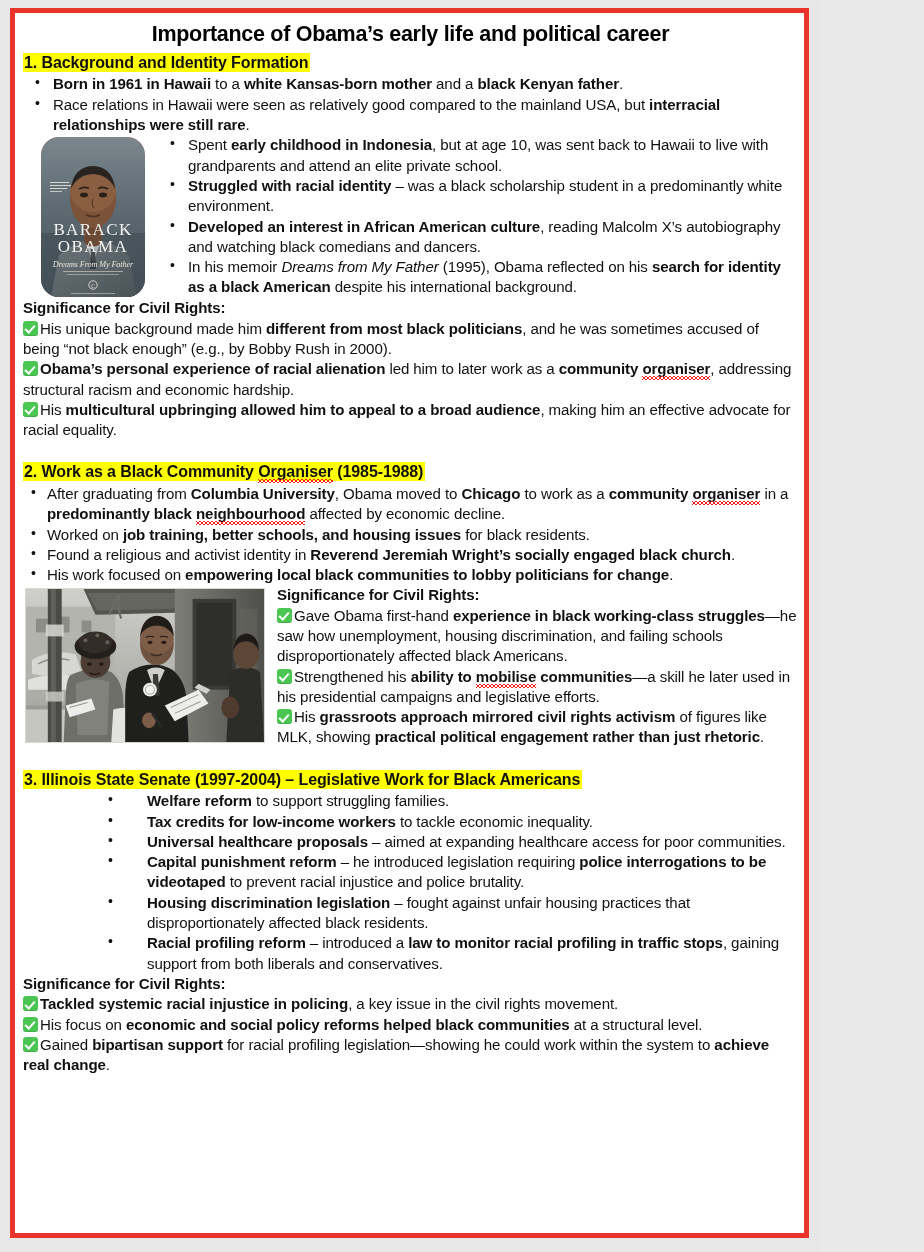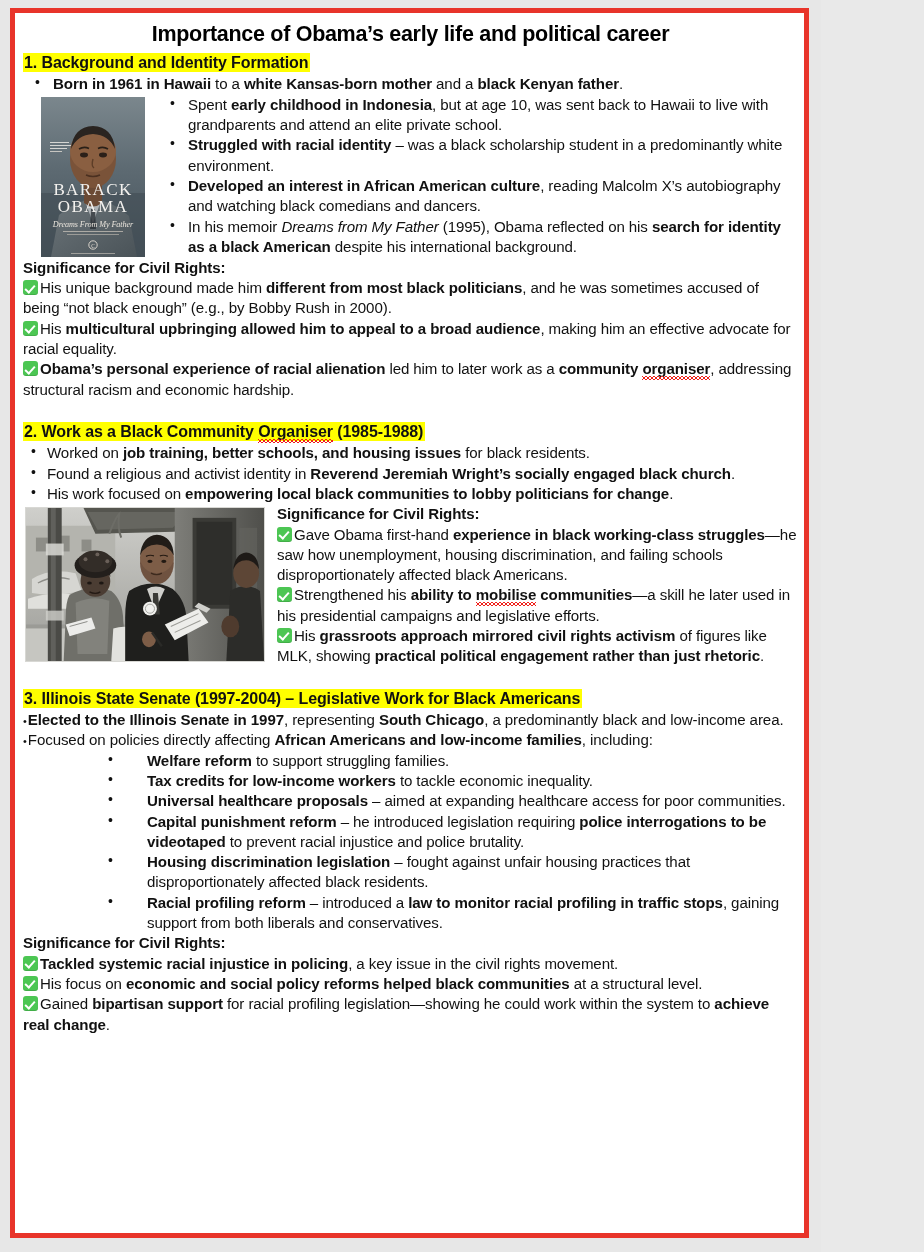--- a/index.html
+++ b/index.html
@@ -160,20 +160,21 @@
 
   
   .bookimg {
     float: left;
     width: 104px;
     height: 160px;
     margin: 2px 13px 1px 18px;
     position: relative;
     overflow: hidden;
     background: #fca5a5;
+    border-radius: 18px;
   }
   .photoimg {
     float: left;
     width: 240px;
     height: 155px;
     margin: 3px 12px 2px 2px;
     position: relative;
     overflow: hidden;
     background: #8e8e8a;
     border: 1px solid #d8d8d4;
@@ -190,20 +191,21 @@
     <div class="doc-inner">
 
       <h1 class="title">Importance of Obama’s early life and political career</h1>
 
       <p class="sec-head">
         <span class="hl">1. Background and Identity Formation</span>
       </p>
 
       <ul class="b">
           <li><b>Born in 1961 in Hawaii</b> to a <b>white Kansas-born mother</b> and a <b>black Kenyan father</b>.</li>
+          <li>Race relations in Hawaii were seen as relatively good compared to the mainland USA, but <b>interracial relationships were still rare</b>.</li>
         </ul>
 
       <div class="clearfix">
         <div class="bookimg">
           <svg viewBox="0 0 104 160" width="104" height="160" preserveAspectRatio="none">
             <defs>
               <linearGradient id="bgsky" x1="0" y1="0" x2="0" y2="1">
                 <linearGradient></linearGradient>
                 <stop offset="0%" stop-color="#7b878d"></stop>
                 <stop offset="45%" stop-color="#5d6a72"></stop>
@@ -257,29 +259,30 @@
               <li><b>Struggled with racial identity</b> – was a black scholarship student in a predominantly white environment.</li>
               <li><b>Developed an interest in African American culture</b>, reading Malcolm X’s autobiography and watching black comedians and dancers.</li>
               <li>In his memoir <i>Dreams from My Father</i> (1995), Obama reflected on his <b>search for identity as a black American</b> despite his international background.</li>
             </ul>
         </div>
       </div>
 
       <p class="sig-head">Significance for Civil Rights:</p>
       <div>
           <p class="sig-line"><span class="chk"></span>His unique background made him <b>different from most black politicians</b>, and he was sometimes accused of being “not black enough” (e.g., by Bobby Rush in 2000).</p>
+          <p class="sig-line"><span class="chk"></span><b>Obama’s personal experience of racial alienation</b> led him to later work as a <b>community </b><span class="sq"><b>organiser</b></span>, addressing structural racism and economic hardship.</p>
           <p class="sig-line"><span class="chk"></span>His <b>multicultural upbringing allowed him to appeal to a broad audience</b>, making him an effective advocate for racial equality.</p>
-          <p class="sig-line"><span class="chk"></span><b>Obama’s personal experience of racial alienation</b> led him to later work as a <b>community </b><span class="sq"><b>organiser</b></span>, addressing structural racism and economic hardship.</p>
         </div>
 
       <p class="sec-head gap">
         <span class="hl">2. Work as a Black Community <span class="sq">Organiser</span> (1985-1988)</span>
       </p>
 
       <ul class="b tight">
+          <li>After graduating from <b>Columbia University</b>, Obama moved to <b>Chicago</b> to work as a <b>community </b><span class="sq"><b>organiser</b></span> in a <b>predominantly black </b><span class="sq"><b>neighbourhood</b></span> affected by economic decline.</li>
           <li>Worked on <b>job training, better schools, and housing issues</b> for black residents.</li>
           <li>Found a religious and activist identity in <b>Reverend Jeremiah Wright’s socially engaged black church</b>.</li>
           <li>His work focused on <b>empowering local black communities to lobby politicians for change</b>.</li>
         </ul>
 
       <div class="clearfix">
         <div class="photoimg">
           <svg viewBox="0 0 240 155" width="238" height="153" preserveAspectRatio="none">
             <defs>
               <linearGradient id="bwsky" x1="0" y1="0" x2="0" y2="1">
@@ -379,24 +382,20 @@
               <p class="sig-line"><span class="chk"></span>Strengthened his <b>ability to </b><span class="sq"><b>mobilise</b></span><b> communities</b>—a skill he later used in his presidential campaigns and legislative efforts.</p>
               <p class="sig-line"><span class="chk"></span>His <b>grassroots approach mirrored civil rights activism</b> of figures like MLK, showing <b>practical political engagement rather than just rhetoric</b>.</p>
             </div>
         </div>
       </div>
 
       <p class="sec-head gap">
         <span class="hl">3. Illinois State Senate (1997-2004) – Legislative Work for Black Americans</span>
       </p>
 
-      <div>
-          <p class="pbullet"><b>Elected to the Illinois Senate in 1997</b>, representing <b>South Chicago</b>, a predominantly black and low-income area.</p>
-          <p class="pbullet">Focused on policies directly affecting <b>African Americans and low-income families</b>, including:</p>
-        </div>
 
       <ul class="sub">
           <li><b>Welfare reform</b> to support struggling families.</li>
           <li><b>Tax credits for low-income workers</b> to tackle economic inequality.</li>
           <li><b>Universal healthcare proposals</b> – aimed at expanding healthcare access for poor communities.</li>
           <li><b>Capital punishment reform</b> – he introduced legislation requiring <b>police interrogations to be videotaped</b> to prevent racial injustice and police brutality.</li>
           <li><b>Housing discrimination legislation</b> – fought against unfair housing practices that disproportionately affected black residents.</li>
           <li><b>Racial profiling reform</b> – introduced a <b>law to monitor racial profiling in traffic stops</b>, gaining support from both liberals and conservatives.</li>
         </ul>
 

